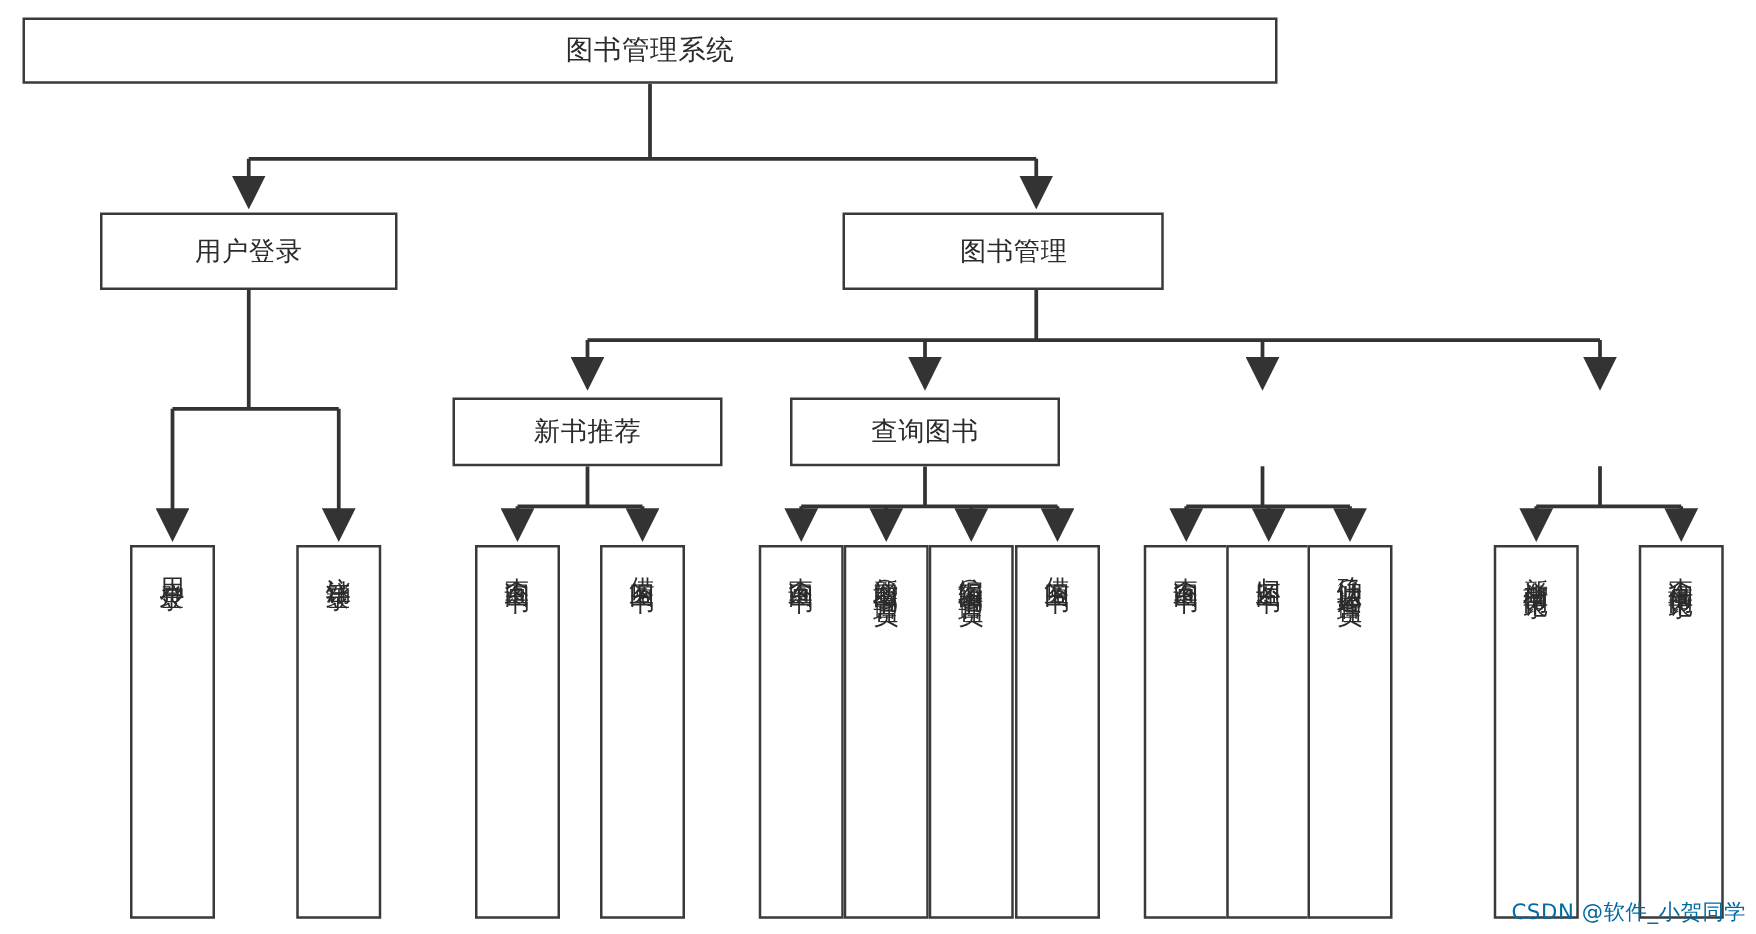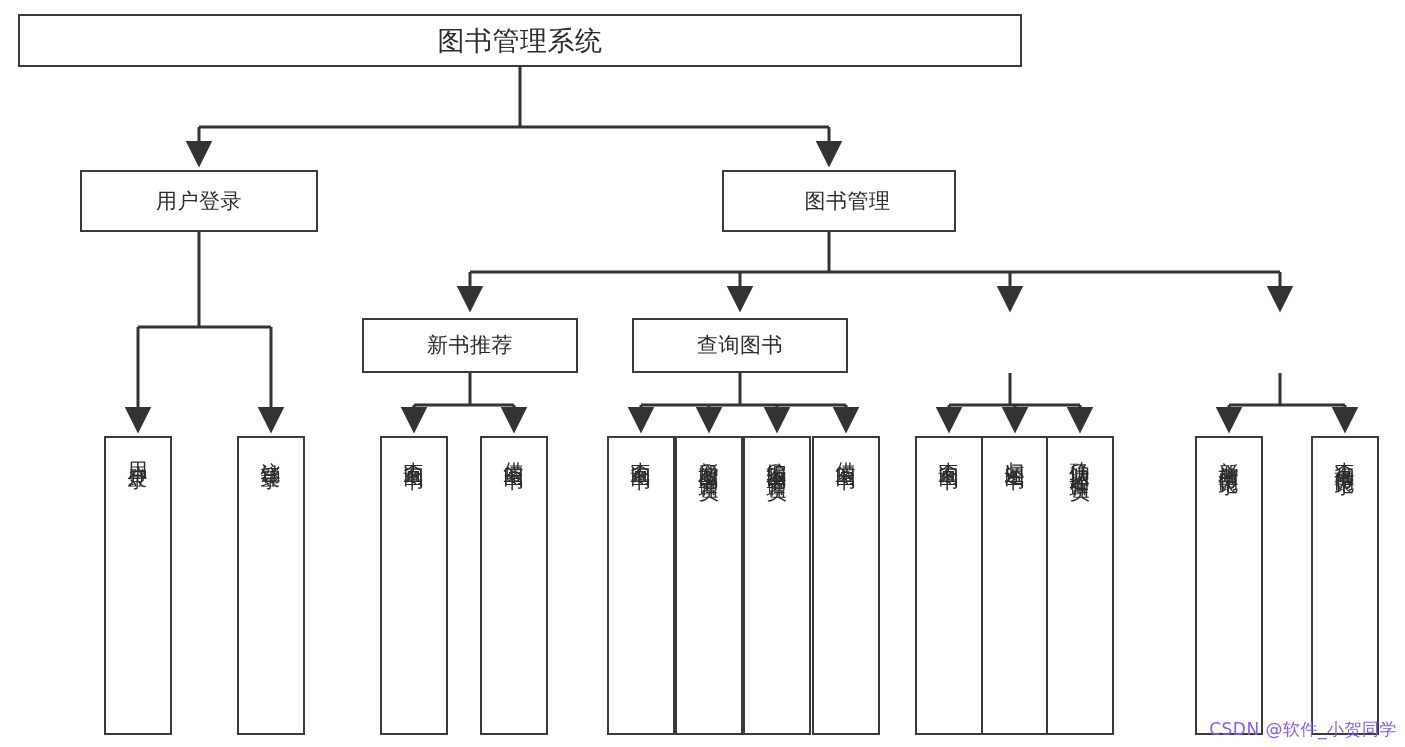--- a/index.html
+++ b/index.html
@@ -37,21 +37,21 @@
   }
   .node-label {
     color: #2b2b2b;
     font-size: 21px;
     line-height: 1.18;
     letter-spacing: 0.5px;
     white-space: nowrap;
     text-align: center;
   }
   
-  .node.root .node-label { font-size: 27px; }
+  .node.root .node-label { font-size: 22px; }
   
   .node.horiz .node-label { font-size: 21px; }
   
   .node.leaf {
     align-items: flex-start;
     justify-content: center;
     padding-top: 8px;
   }
   .node.leaf .node-label {
     writing-mode: vertical-rl;
@@ -60,21 +60,21 @@
     letter-spacing: 3px;
     line-height: 1;
     white-space: nowrap;
     max-height: 100%;
   }
   .watermark {
     position: absolute;
     right: 8px;
     bottom: 6px;
     font-size: 17px;
-    color: #8b5cf6;
+    color: #0369a1;
     letter-spacing: 0.5px;
     z-index: 9;
     white-space: nowrap;
   }
 </style>
 </head>
 <body>
 
 <div id="diagram-root">
 
@@ -130,21 +130,21 @@
   </svg>
 
   <div class="node root" style="left:18px; top:14px; width:1004px; height:53px;">
     <span class="node-label">图书管理系统</span>
   </div>
 
   <div class="node horiz" style="left:80px; top:170px; width:238px; height:62px;">
     <span class="node-label">用户登录</span>
   </div>
 
-  <div class="node horiz" style="left:722px; top:170px; width:234px; height:62px;padding-left:17px;">
+  <div class="node horiz" style="left:674px; top:170px; width:257px; height:62px;padding-left:17px;">
     <span class="node-label">图书管理</span>
   </div>
 
   <div class="node horiz" style="left:362px; top:318px; width:216px; height:55px;">
     <span class="node-label">新书推荐</span>
   </div>
 
   <div class="node horiz" style="left:632px; top:318px; width:216px; height:55px;">
     <span class="node-label">查询图书</span>
   </div>

